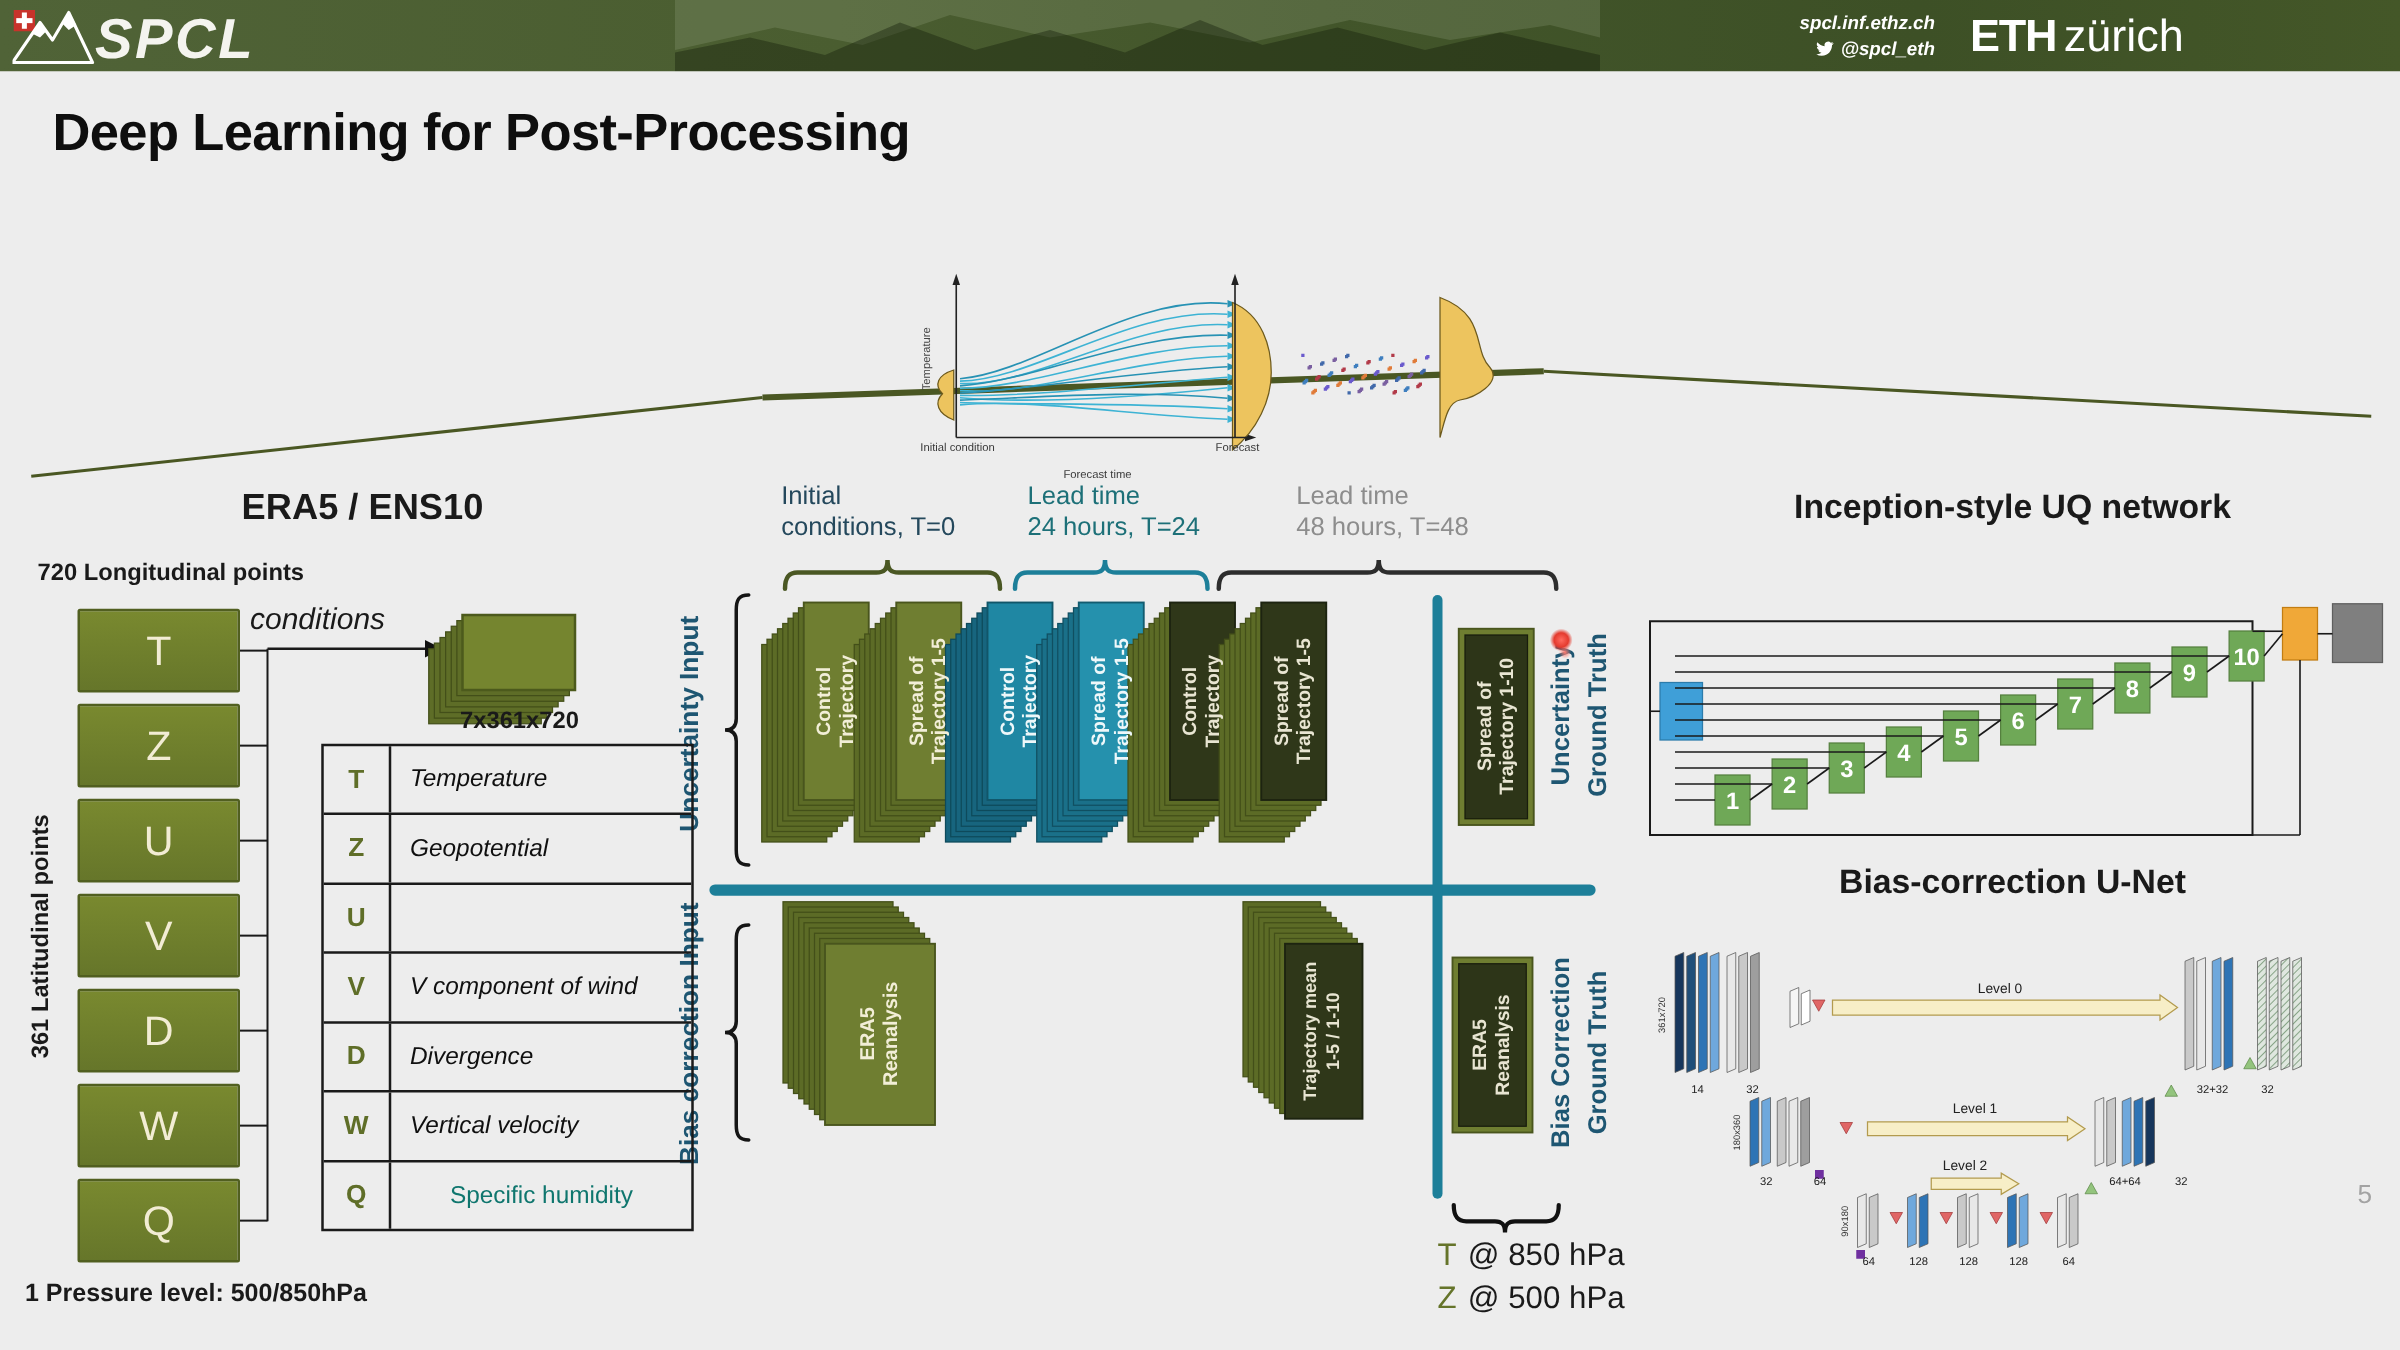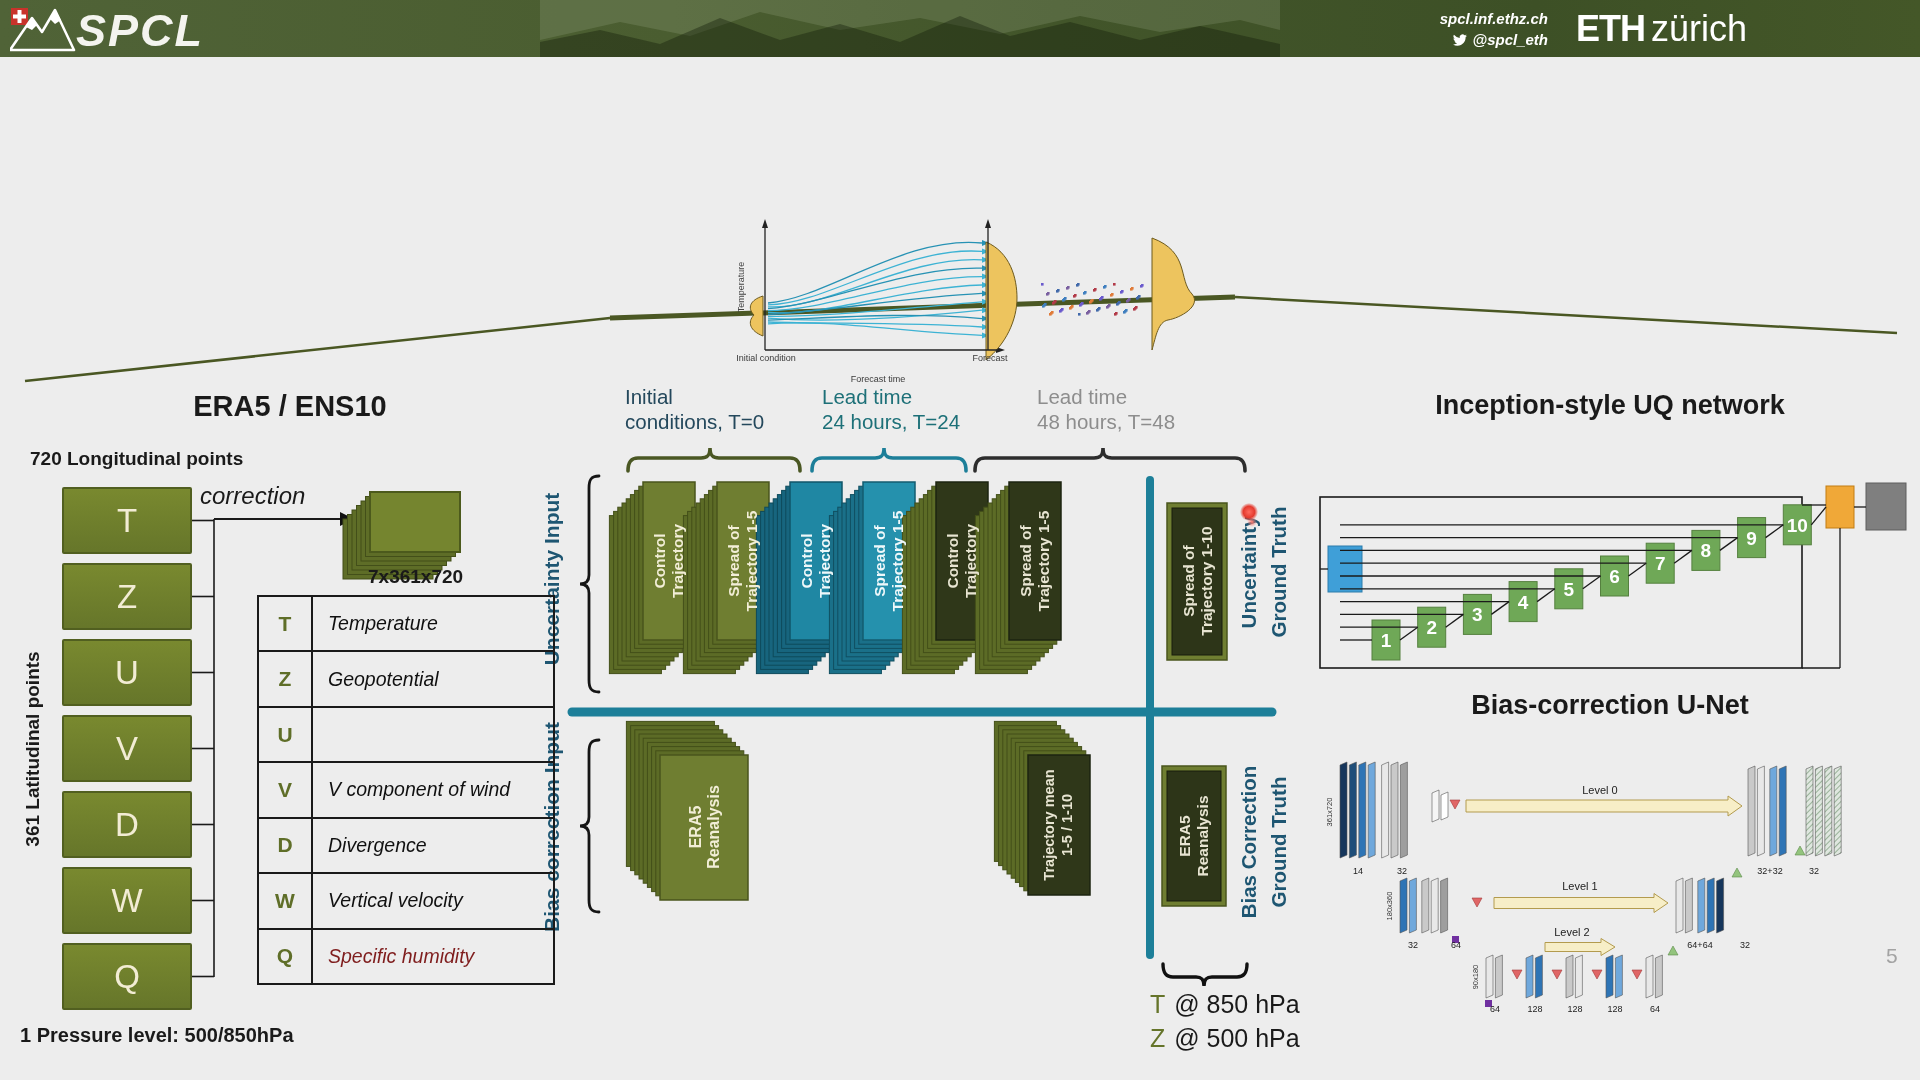--- a/index.html
+++ b/index.html
@@ -399,31 +399,32 @@
       <text x="1456" y="948" font-size="9" fill="#222" text-anchor="middle">64</text>
       <text x="1478" y="977" font-size="7.5" fill="#333" text-anchor="middle" transform="rotate(-90 1478 977)">90x180</text>
       <text x="1495" y="1012" font-size="9" fill="#222" text-anchor="middle">64</text>
       <text x="1535" y="1012" font-size="9" fill="#222" text-anchor="middle">128</text>
       <text x="1575" y="1012" font-size="9" fill="#222" text-anchor="middle">128</text>
       <text x="1615" y="1012" font-size="9" fill="#222" text-anchor="middle">128</text>
       <text x="1655" y="1012" font-size="9" fill="#222" text-anchor="middle">64</text>
       <text x="1572" y="936" font-size="11" fill="#222" text-anchor="middle">Level 2</text>
     </svg>
 
+  <div class="t" id="ttl">Deep Learning for Post-Processing</div>
   <div class="t" id="page">5</div>
 
   <div class="t rot" style="left:701px;top:282px;width:80px;font-size:9px;color:#444;text-align:center;">Temperature</div>
   <div class="t xlab" style="left:726px;top:353px;width:80px;">Initial condition</div>
   <div class="t xlab" style="left:838px;top:353px;width:80px;margin-top:21px;">Forecast time</div>
   <div class="t xlab" style="left:950px;top:353px;width:80px;">Forecast</div>
 
   <div class="t big" style="left:130px;top:390px;width:320px;text-align:center;font-size:29px;">ERA5 / ENS10</div>
   <div class="t big" style="left:30px;top:448px;font-size:19px;">720 Longitudinal points</div>
   <div class="t big rot" style="left:-97px;top:738px;width:260px;font-size:19px;text-align:center;">361 Latitudinal points</div>
-  <div class="t" style="left:200px;top:482px;font-size:24px;font-style:italic;">correction</div>
+  <div class="t" style="left:200px;top:482px;font-size:24px;font-style:italic;">conditions</div>
   <div class="t big" style="left:368px;top:566px;font-size:19px;">7x361x720</div>
   <div class="t big" style="left:20px;top:1024px;font-size:20px;">1 Pressure level: 500/850hPa</div>
 
   <div class="t" style="left:625px;top:384px;">
     <div class="tl tl0">Initial</div>
     <div class="tl tl0">conditions, T=0</div>
   </div>
   <div class="t" style="left:822px;top:384px;">
     <div class="tl tl1">Lead time</div>
     <div class="tl tl1">24 hours, T=24</div>
@@ -497,21 +498,21 @@
       <div class="t" style="position: static; flex: 1 1 0%; display: flex; border-bottom: 2.5px solid rgb(26, 26, 26);">
         <div class="t" style="position: static; width: 52px; border-right: 2.5px solid rgb(26, 26, 26); display: flex; align-items: center; justify-content: center; font-weight: 700; font-size: 21px; color: rgb(95, 110, 40);">D</div>
         <div class="t" style="position: static; flex: 1 1 0%; display: flex; align-items: center; padding-left: 15px; font-style: italic; font-size: 19.5px; color: rgb(16, 16, 16);">Divergence</div>
       </div>
       <div class="t" style="position: static; flex: 1 1 0%; display: flex; border-bottom: 2.5px solid rgb(26, 26, 26);">
         <div class="t" style="position: static; width: 52px; border-right: 2.5px solid rgb(26, 26, 26); display: flex; align-items: center; justify-content: center; font-weight: 700; font-size: 21px; color: rgb(95, 110, 40);">W</div>
         <div class="t" style="position: static; flex: 1 1 0%; display: flex; align-items: center; padding-left: 15px; font-style: italic; font-size: 19.5px; color: rgb(16, 16, 16);">Vertical velocity</div>
       </div>
       <div class="t" style="position: static; flex: 1 1 0%; display: flex; border-bottom: none;">
         <div class="t" style="position: static; width: 52px; border-right: 2.5px solid rgb(26, 26, 26); display: flex; align-items: center; justify-content: center; font-weight: 700; font-size: 21px; color: rgb(95, 110, 40);">Q</div>
-        <div class="t" style="position: static; flex: 1 1 0%; display: flex; align-items: center; padding-left: 15px; font-style: italic; font-size: 19.5px; color: #7f1d1d;">Specific humidity</div>
+        <div class="t" style="position: static; flex: 1 1 0%; display: flex; align-items: center; padding-left: 15px; font-size: 19.5px; color: #0f766e; margin-left: 32px;">Specific humidity</div>
       </div>
     </div>
     <div class="t stklab" style="left: 590px; top: 543px; width: 158px; height: 36px; transform: rotate(-90deg); text-align: center; color: rgb(242, 238, 215); font-size: 15.5px;">
       <div class="t" style="position: static;">Control</div>
       <div class="t" style="position: static;">Trajectory</div>
     </div>
     <div class="t stklab" style="left: 664px; top: 543px; width: 158px; height: 36px; transform: rotate(-90deg); text-align: center; color: rgb(242, 238, 215); font-size: 15.5px;">
       <div class="t" style="position: static;">Spread of</div>
       <div class="t" style="position: static;">Trajectory 1-5</div>
     </div>

